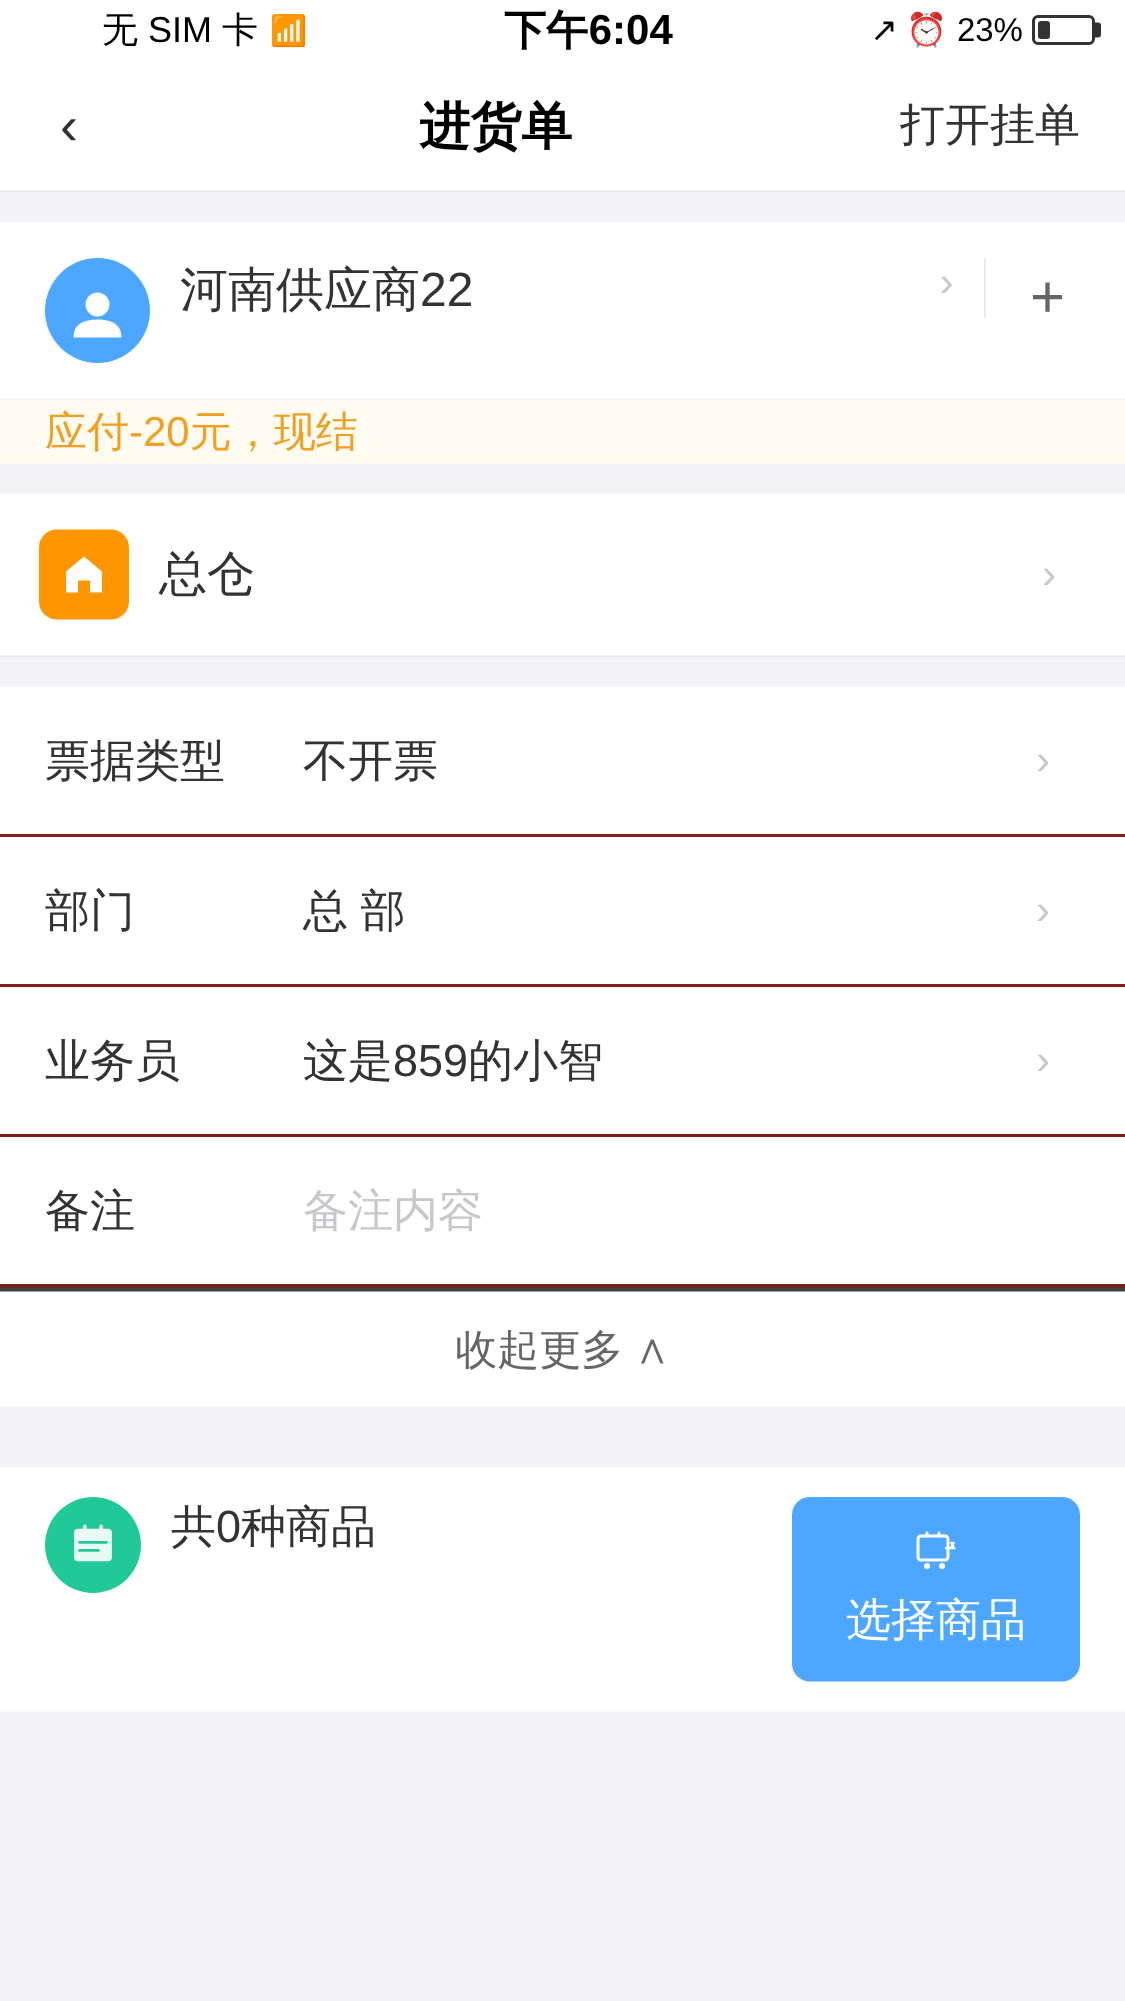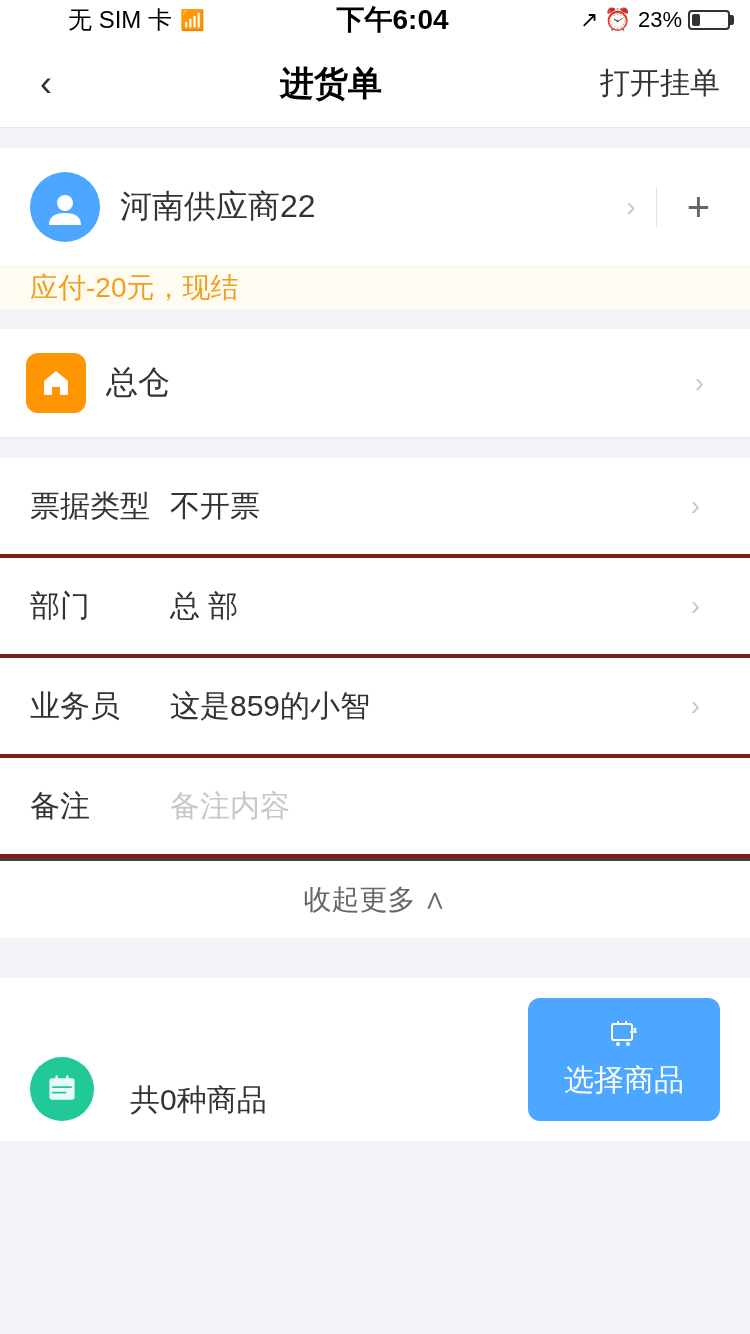--- a/index.html
+++ b/index.html
@@ -61,21 +61,21 @@
 
     
     .card {
       background: #fff;
       margin-bottom: 0;
     }
 
     
     .supplier-row {
       display: flex;
-      align-items: center;
+      align-items: flex-start;
       padding: 24px 30px;
       background: #fff;
       border-bottom: 1px solid #f2f2f7;
     }
     .supplier-avatar {
       width: 70px; height: 70px; border-radius: 50%;
       background: #4da6ff;
       display: flex; align-items: center; justify-content: center;
       margin-right: 20px; flex-shrink: 0;
     }
@@ -120,22 +120,23 @@
       flex: 1; font-size: 32px; color: #333; font-weight: 500;
     }
 
     
     .form-row {
       display: flex;
       align-items: center;
       padding: 0 30px;
       height: 100px;
       background: #fff;
-      border-bottom: 4px solid #7f1d1d;
+      border-bottom: 2px solid #7f1d1d;
       cursor: pointer;
+      gap: 32px;
     }
     .form-label {
       font-size: 30px;
       color: #333;
       width: 140px;
       flex-shrink: 0;
     }
     .form-value {
       flex: 1;
       font-size: 30px;
@@ -159,23 +160,23 @@
     .collapse-text {
       font-size: 28px;
       color: #666;
     }
 
     
     .bottom-bar {
       background: #fff;
       margin-top: 20px;
       display: flex;
-      align-items: flex-end;
+      align-items: flex-start;
       padding: 20px 30px;
-      gap: 36px;
+      gap: 20px;
     }
     .product-icon {
       width: 64px; height: 64px; border-radius: 50%;
       background: #20c997;
       display: flex; align-items: center; justify-content: center;
       flex-shrink: 0;
     }
     .product-count {
       flex: 1;
       font-size: 30px;

